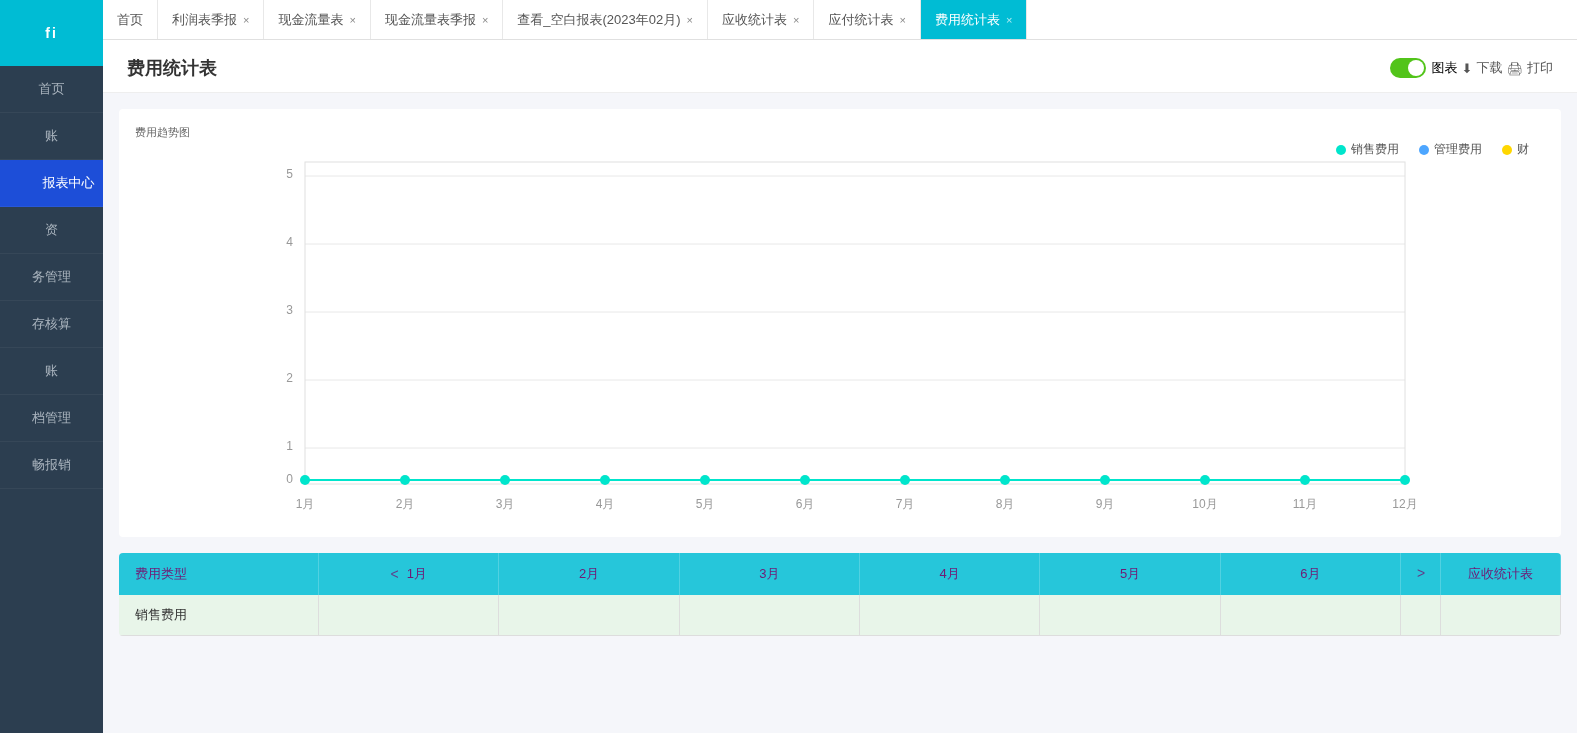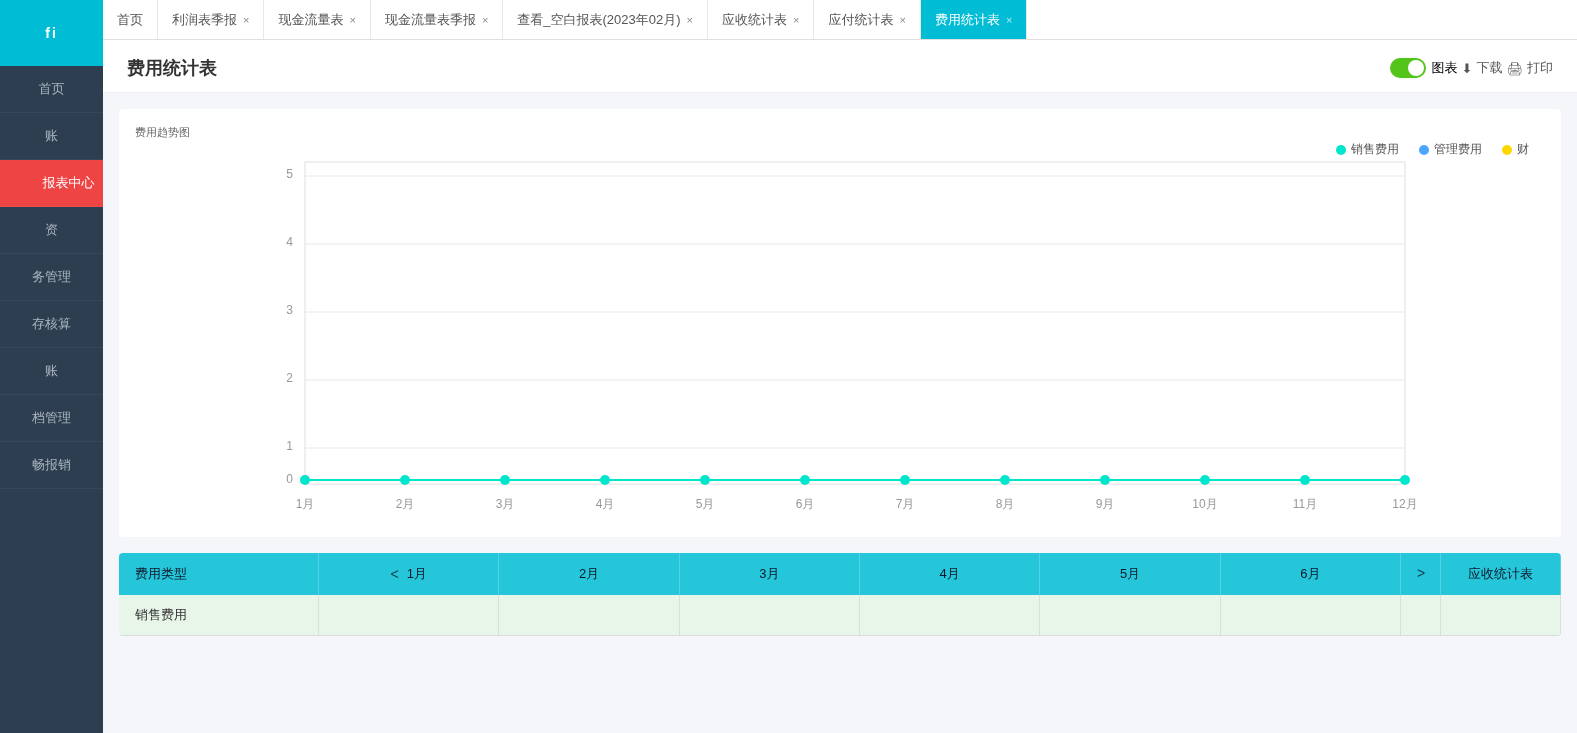--- a/index.html
+++ b/index.html
@@ -28,21 +28,21 @@
       letter-spacing: 2px;
     }
     .sidebar-item {
       padding: 14px 0;
       text-align: center;
       color: #aab4be;
       cursor: pointer;
       font-size: 13px;
       border-bottom: 1px solid rgba(255,255,255,0.05);
     }
-    .sidebar-item.active { background: #ef4444; color: #fff; padding-left: 34px; }
+    .sidebar-item.active { background: #1d4ed8; color: #fff; padding-left: 34px; }
 
     
     .main {
       flex: 1;
       display: flex;
       flex-direction: column;
       height: 100%;
       overflow: hidden;
     }
 
@@ -178,21 +178,21 @@
     
     .table-section {
       margin: 0 16px 16px;
       border-radius: 4px;
       overflow: hidden;
     }
     .table-header {
       background: #26c6da;
       display: grid;
       grid-template-columns: 200px 1fr 1fr 1fr 1fr 1fr 1fr 40px 120px;
-      color: #0f172a;
+      color: #701a75;
       font-size: 13px;
     }
     .th-cell {
       padding: 12px 16px;
       text-align: center;
       border-right: 1px solid rgba(255,255,255,0.2);
     }
     .th-cell:first-child { text-align: left; }
     .th-nav {
       display: flex;

